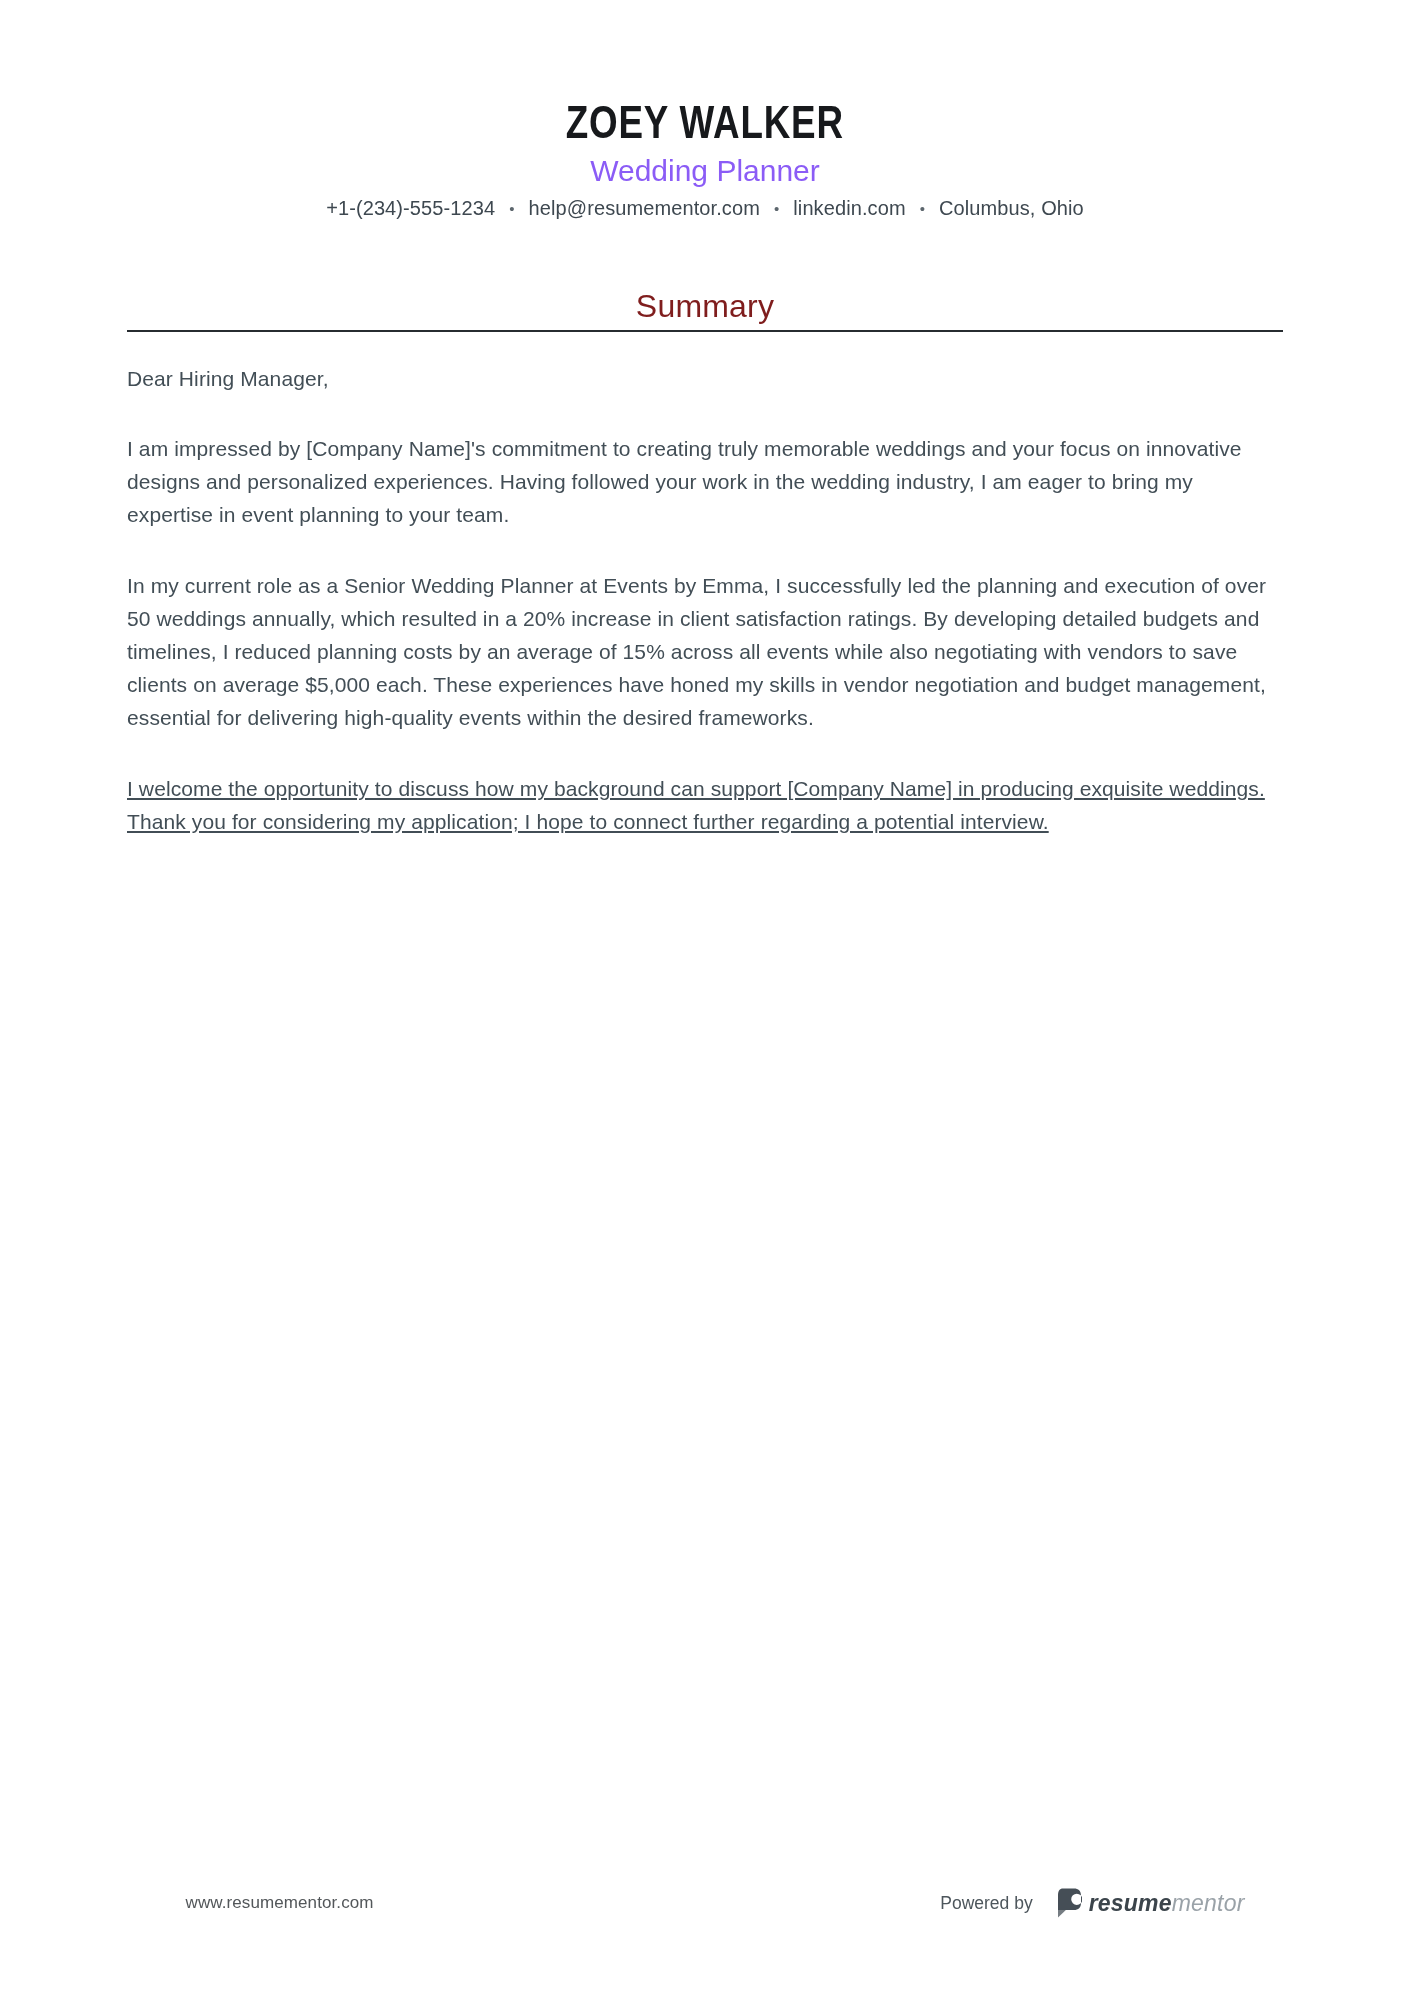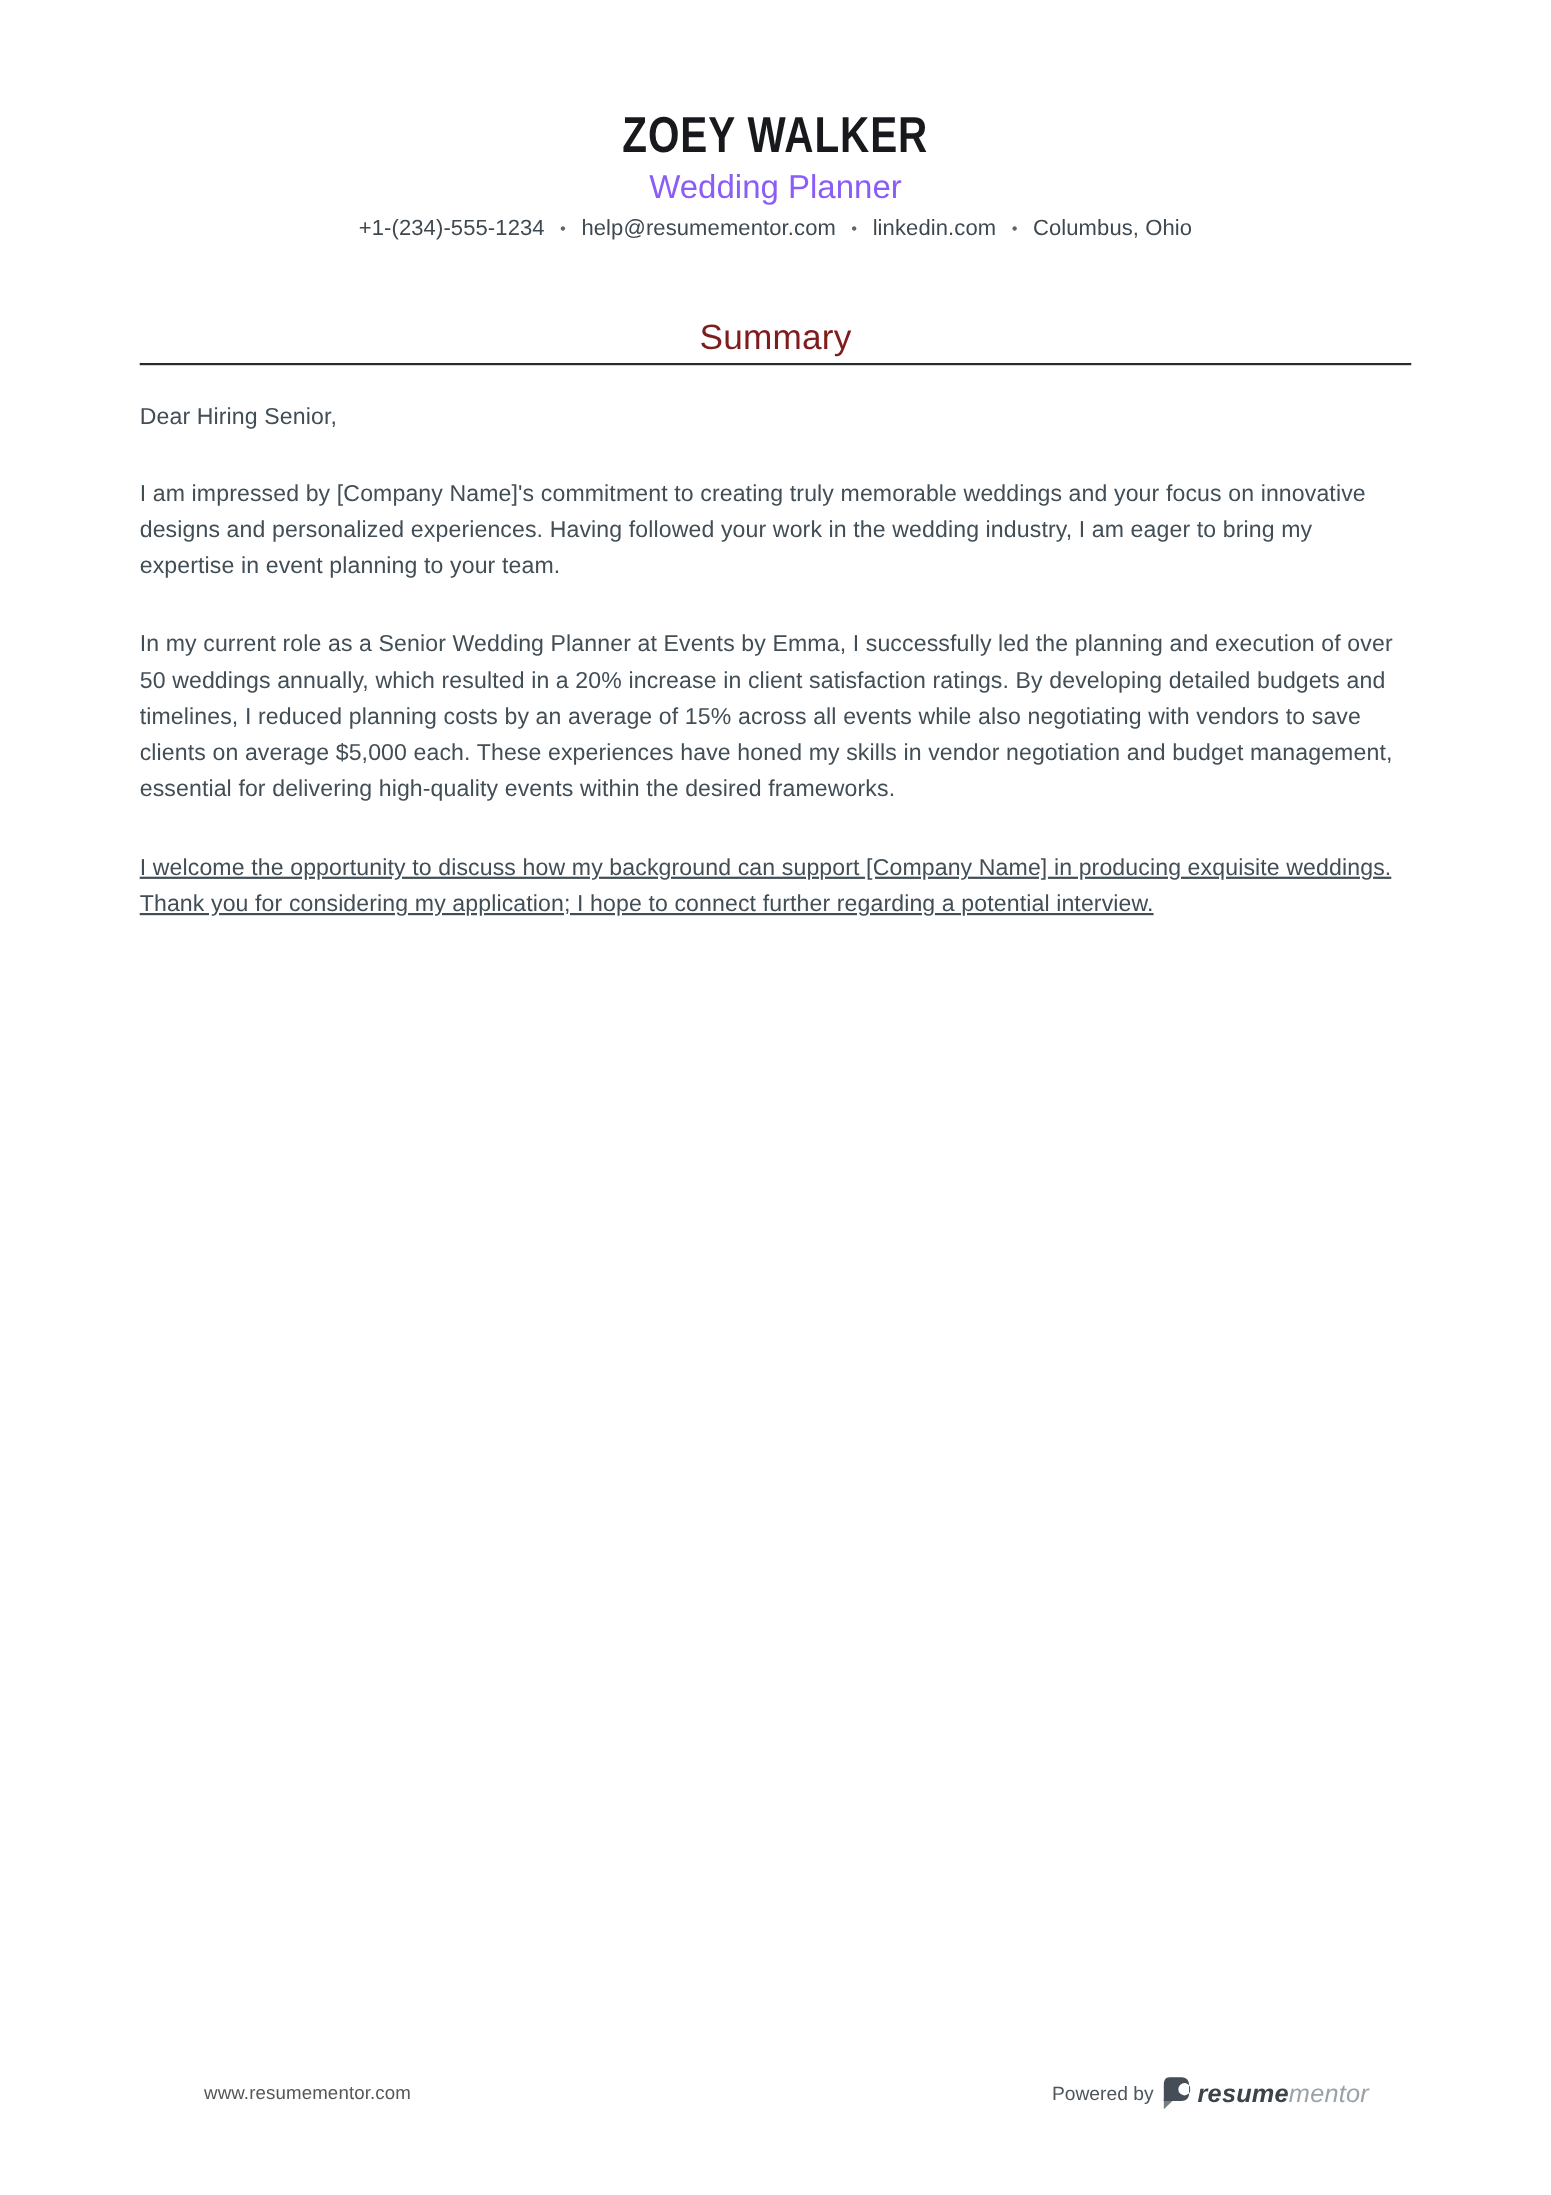--- a/index.html
+++ b/index.html
@@ -99,21 +99,21 @@
     justify-content: space-between;
   }
   .footer-url {
     font-size: 17px;
     color: #53575a;
     letter-spacing: 0.1px;
   }
   .footer-right {
     display: flex;
     align-items: center;
-    gap: 6px;
+    gap: 22px;
   }
   .powered-by {
     font-size: 17.5px;
     color: #4d565c;
   }
   .brand {
     display: flex;
     align-items: flex-start;
     gap: 7px;
     font-style: italic;
@@ -139,21 +139,21 @@
     <div class="doc-contact">
       <span>+1-(234)-555-1234</span><span class="dot">•</span><span>help@resumementor.com</span><span class="dot">•</span><span>linkedin.com</span><span class="dot">•</span><span>Columbus, Ohio</span>
     </div>
   </header>
 
   <main class="doc-main">
     <h2 class="section-title">Summary</h2>
     <div class="section-rule"></div>
 
     <div class="letter">
-      <p class="greeting">Dear Hiring Senior,</p>
+      <p class="greeting">Dear Hiring Manager,</p>
       <p>I am impressed by [Company Name]'s commitment to creating truly memorable weddings and your focus on innovative designs and personalized experiences. Having followed your work in the wedding industry, I am eager to bring my expertise in event planning to your team.</p>
       <p>In my current role as a Senior Wedding Planner at Events by Emma, I successfully led the planning and execution of over 50 weddings annually, which resulted in a 20% increase in client satisfaction ratings. By developing detailed budgets and timelines, I reduced planning costs by an average of 15% across all events while also negotiating with vendors to save clients on average $5,000 each. These experiences have honed my skills in vendor negotiation and budget management, essential for delivering high-quality events within the desired frameworks.</p>
       <p>I welcome the opportunity to discuss how my background can support [Company Name] in producing exquisite weddings. Thank you for considering my application; I hope to connect further regarding a potential interview.</p>
     </div>
   </main>
 
   <footer class="doc-footer">
     <span class="footer-url">www.resumementor.com</span>
     <div class="footer-right">
       <span class="powered-by">Powered by</span>

